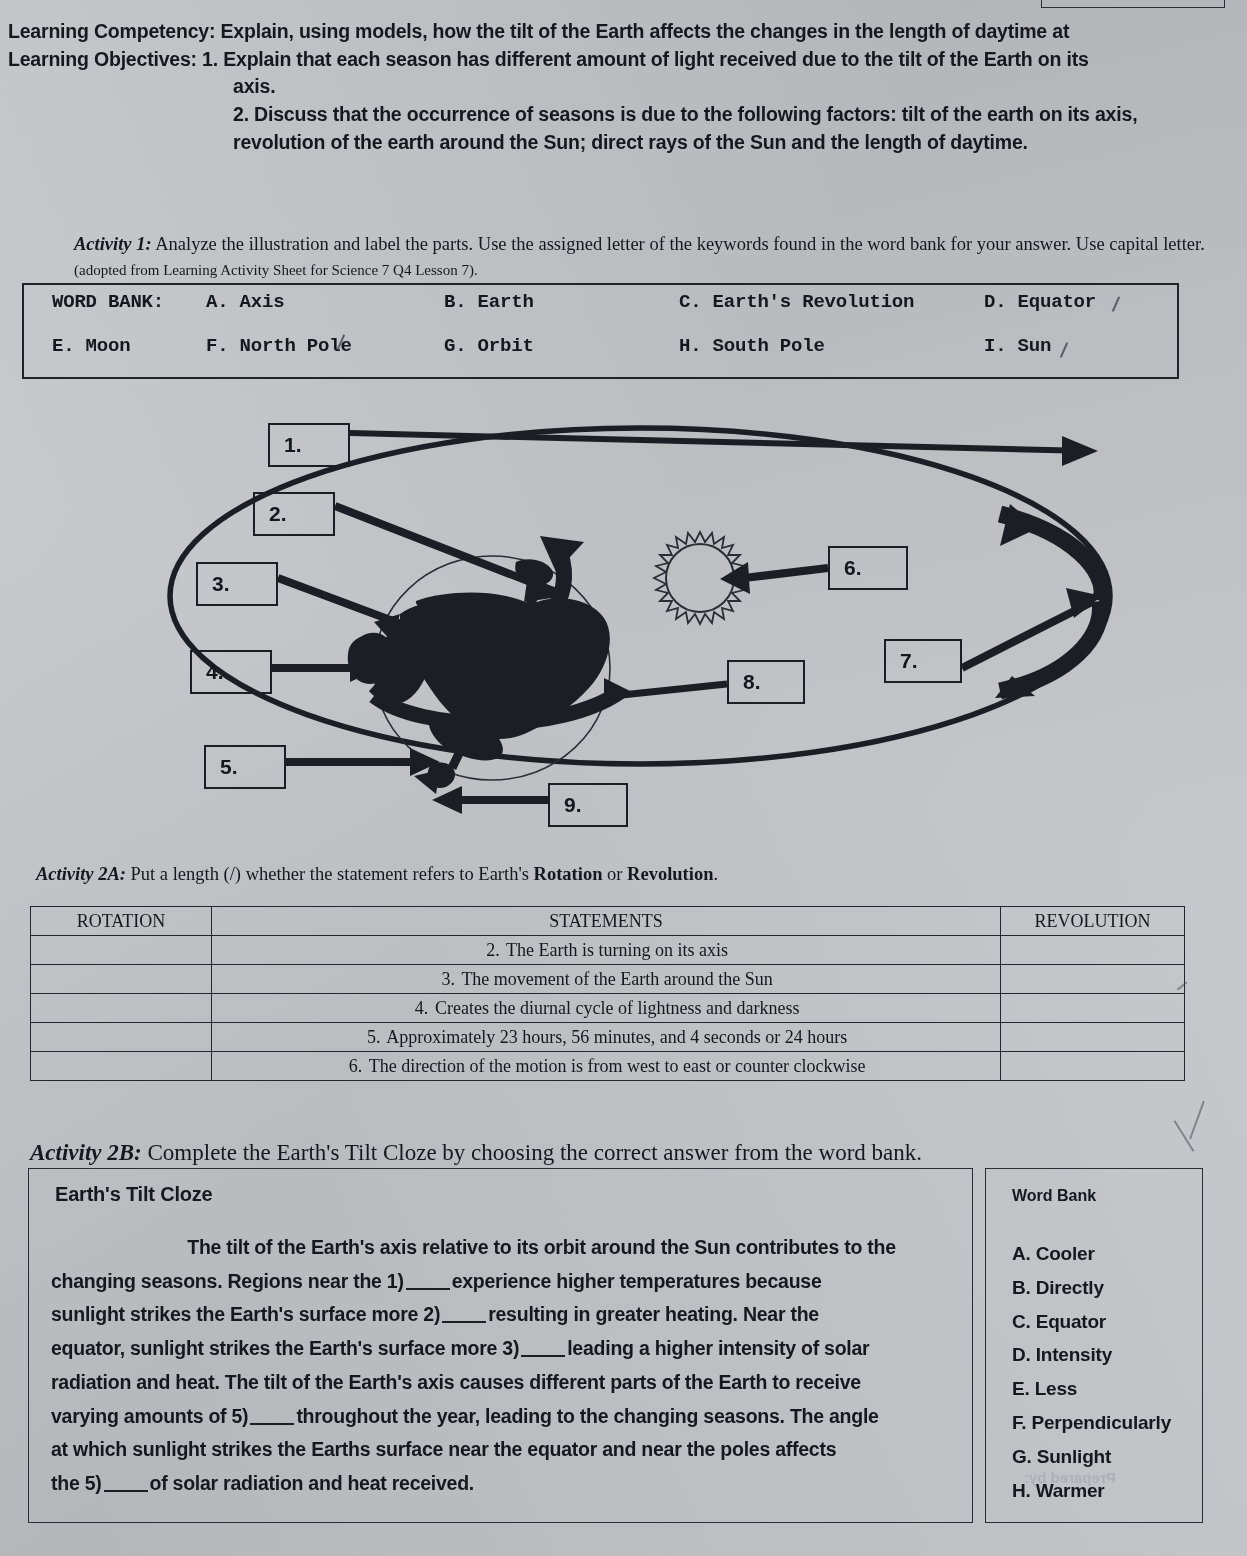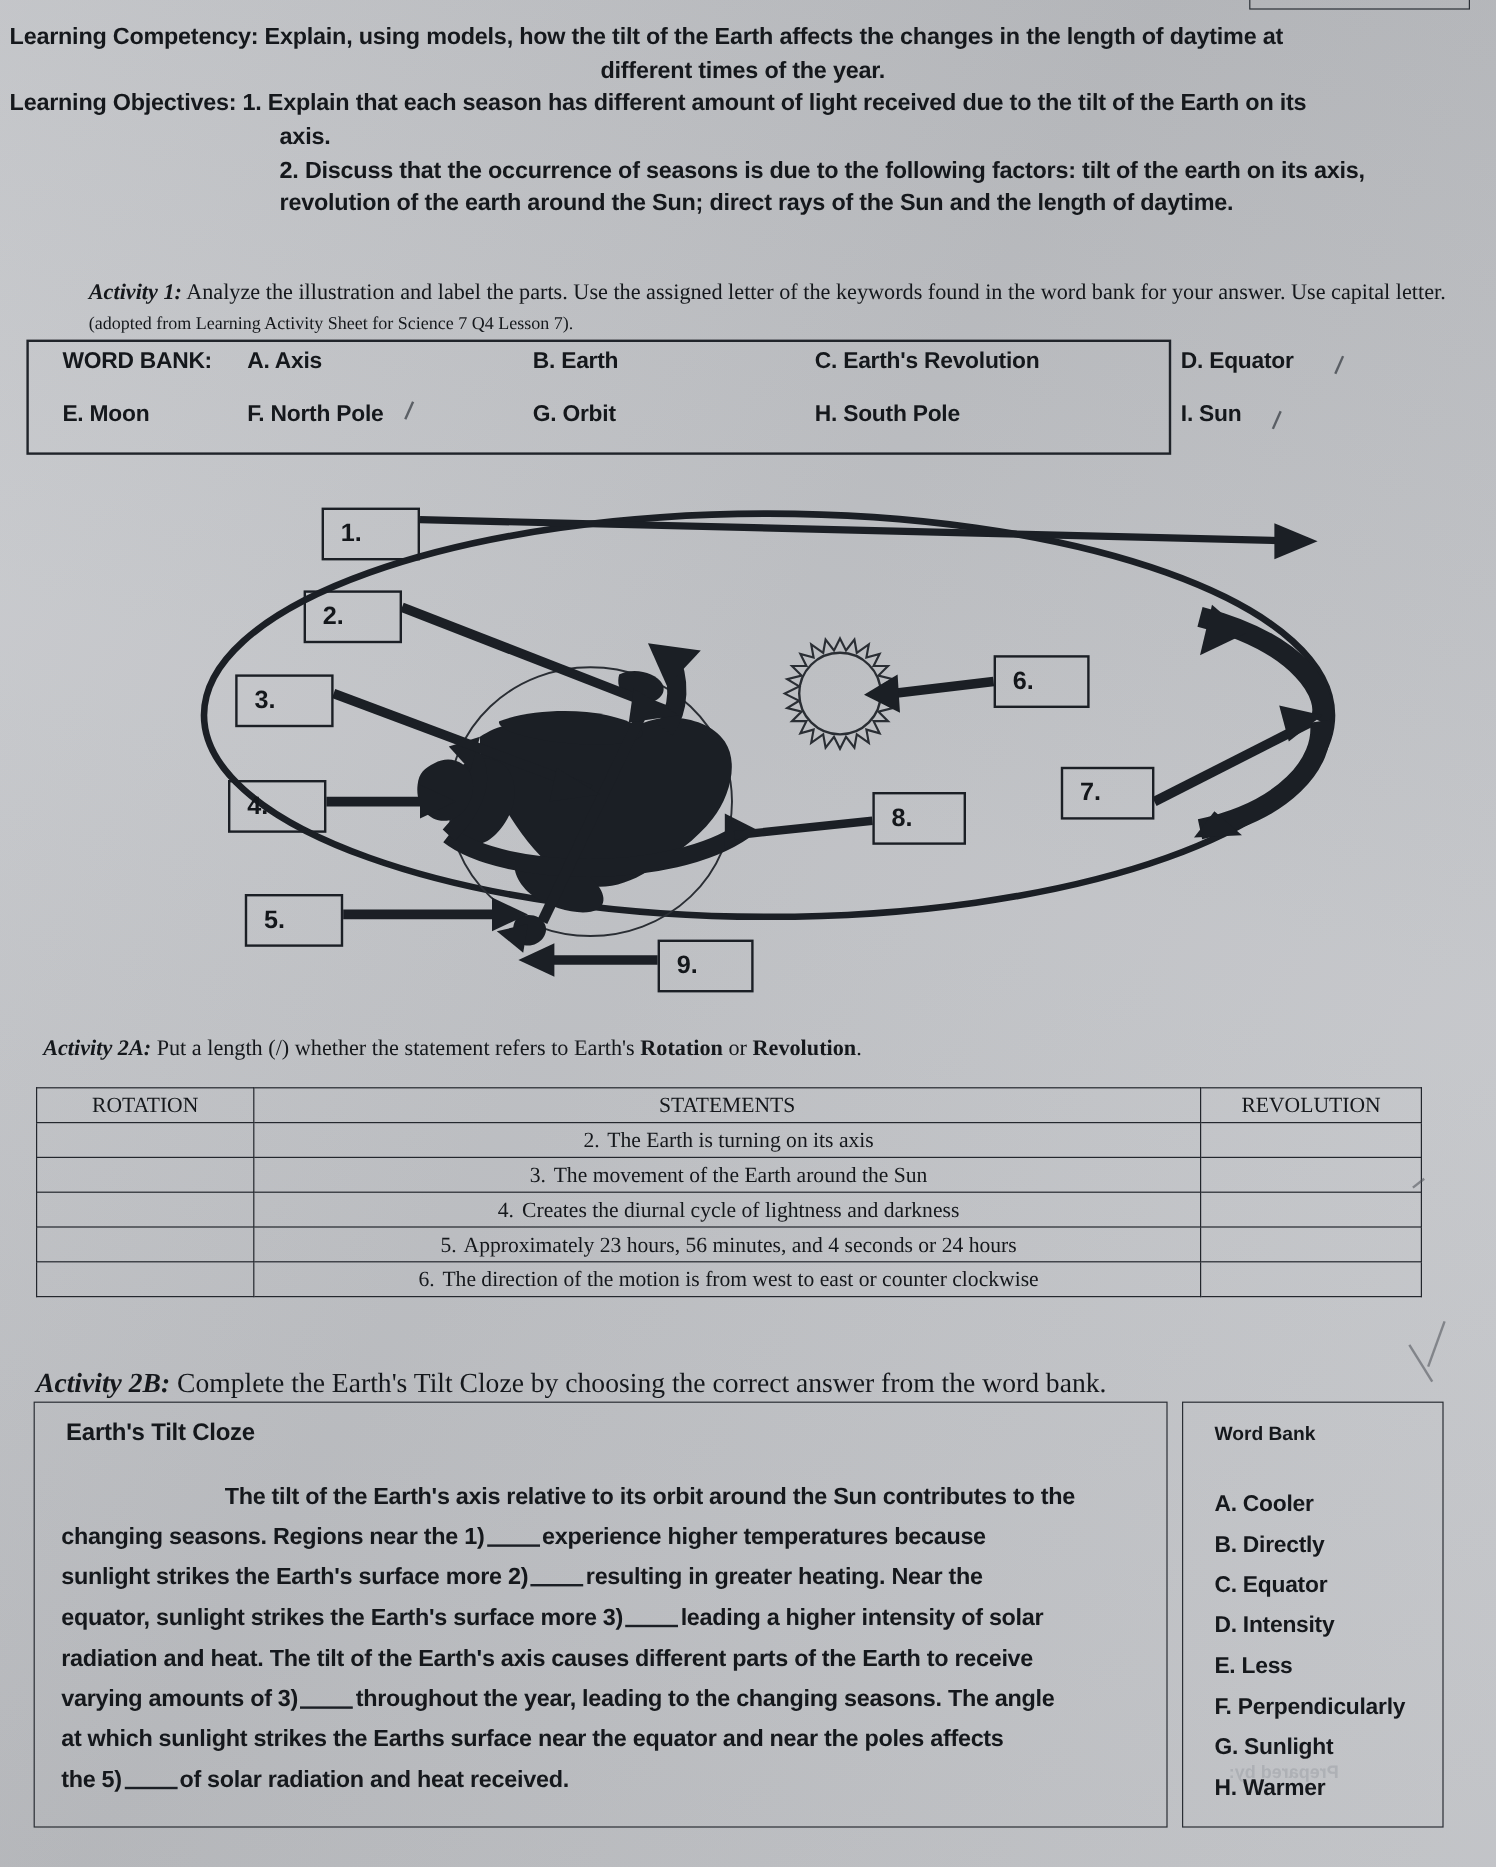--- a/index.html
+++ b/index.html
@@ -42,23 +42,24 @@
     font-size: 18.5px;
     line-height: 1.37;
     text-align: left;
   }
   .act1-instr .lead { font-style: italic; font-weight: 700; }
   .small-note { font-size: 15px; }
 
   
   .wordbank {
     position: absolute;
-    left: 22px; top: 283px; width: 954px; height: 96px;
+    left: 22px; top: 283px; width: 1157px; height: 96px;
     border: 2px solid #20242a;
     box-sizing: border-box;
+    font-family: Liberation Mono, monospace;
   }
   .wb-row {
     position: absolute;
     left: 0; width: 100%; height: 48px;
   }
   .wb-row.r1 { top: 6px; }
   .wb-row.r2 { top: 50px; }
   .wb-cell {
     position: absolute;
     font-size: 19px;
@@ -225,21 +226,20 @@
 </style>
 </head>
 <body>
 
 <div class="page">
 
   <div class="corner-box"></div>
 
   <div class="header">
     <span class="hdr-line"><span class="hdr-lbl">Learning Competency:</span><span> Explain, using models, how the tilt of the Earth affects the changes in the length of daytime at</span></span>
-    <span class="hdr-line hdr-center">different times of the year.</span>
     <span class="hdr-line"><span class="hdr-lbl">Learning Objectives:</span><span> 1. Explain that each season has different amount of light received due to the tilt of the Earth on its</span></span>
     <span class="hdr-indent">axis.</span>
     <span class="hdr-indent">2. Discuss that the occurrence of seasons is due to the following factors: tilt of the earth on its axis,</span>
     <span class="hdr-indent">revolution of the earth around the Sun; direct rays of the Sun and the length of daytime.</span>
   </div>
 
   <div class="act1-instr">
     <span class="lead">Activity 1:</span><span> Analyze the illustration and label the parts. Use the assigned letter of the keywords found in the word bank for your</span>
     <span>answer. Use capital letter.</span><span class="small-note"> (adopted from Learning Activity Sheet for Science 7 Q4 Lesson 7).</span>
   </div>
@@ -445,21 +445,21 @@
   </div>
 
   <div class="cloze-box">
     <div class="cloze-title">Earth's Tilt Cloze</div>
     <div class="cloze-body">
       <div class="indent">The tilt of the Earth's axis relative to its orbit around the Sun contributes to the</div>
       <div><span>changing seasons. Regions near the 1)</span><span class="blank"></span><span>experience higher temperatures because</span></div>
       <div><span>sunlight strikes the Earth's surface more 2)</span><span class="blank"></span><span>resulting in greater heating. Near the</span></div>
       <div><span>equator, sunlight strikes the Earth's surface more 3)</span><span class="blank"></span><span>leading a higher intensity of solar</span></div>
       <div>radiation and heat. The tilt of the Earth's axis causes different parts of the Earth to receive</div>
-      <div><span>varying amounts of 3)</span><span class="blank"></span><span>throughout the year, leading to the changing seasons. The angle</span></div>
+      <div><span>varying amounts of 5)</span><span class="blank"></span><span>throughout the year, leading to the changing seasons. The angle</span></div>
       <div>at which sunlight strikes the Earths surface near  the equator  and near the poles affects</div>
       <div><span>the 5)</span><span class="blank"></span><span>of solar radiation and heat received.</span></div>
     </div>
   </div>
 
   <div class="wb2">
     <div class="wb2-title">Word Bank</div>
     <div class="wb2-list">
       <div class="wb2-item">A. Cooler</div>
       <div class="wb2-item">B. Directly</div>

